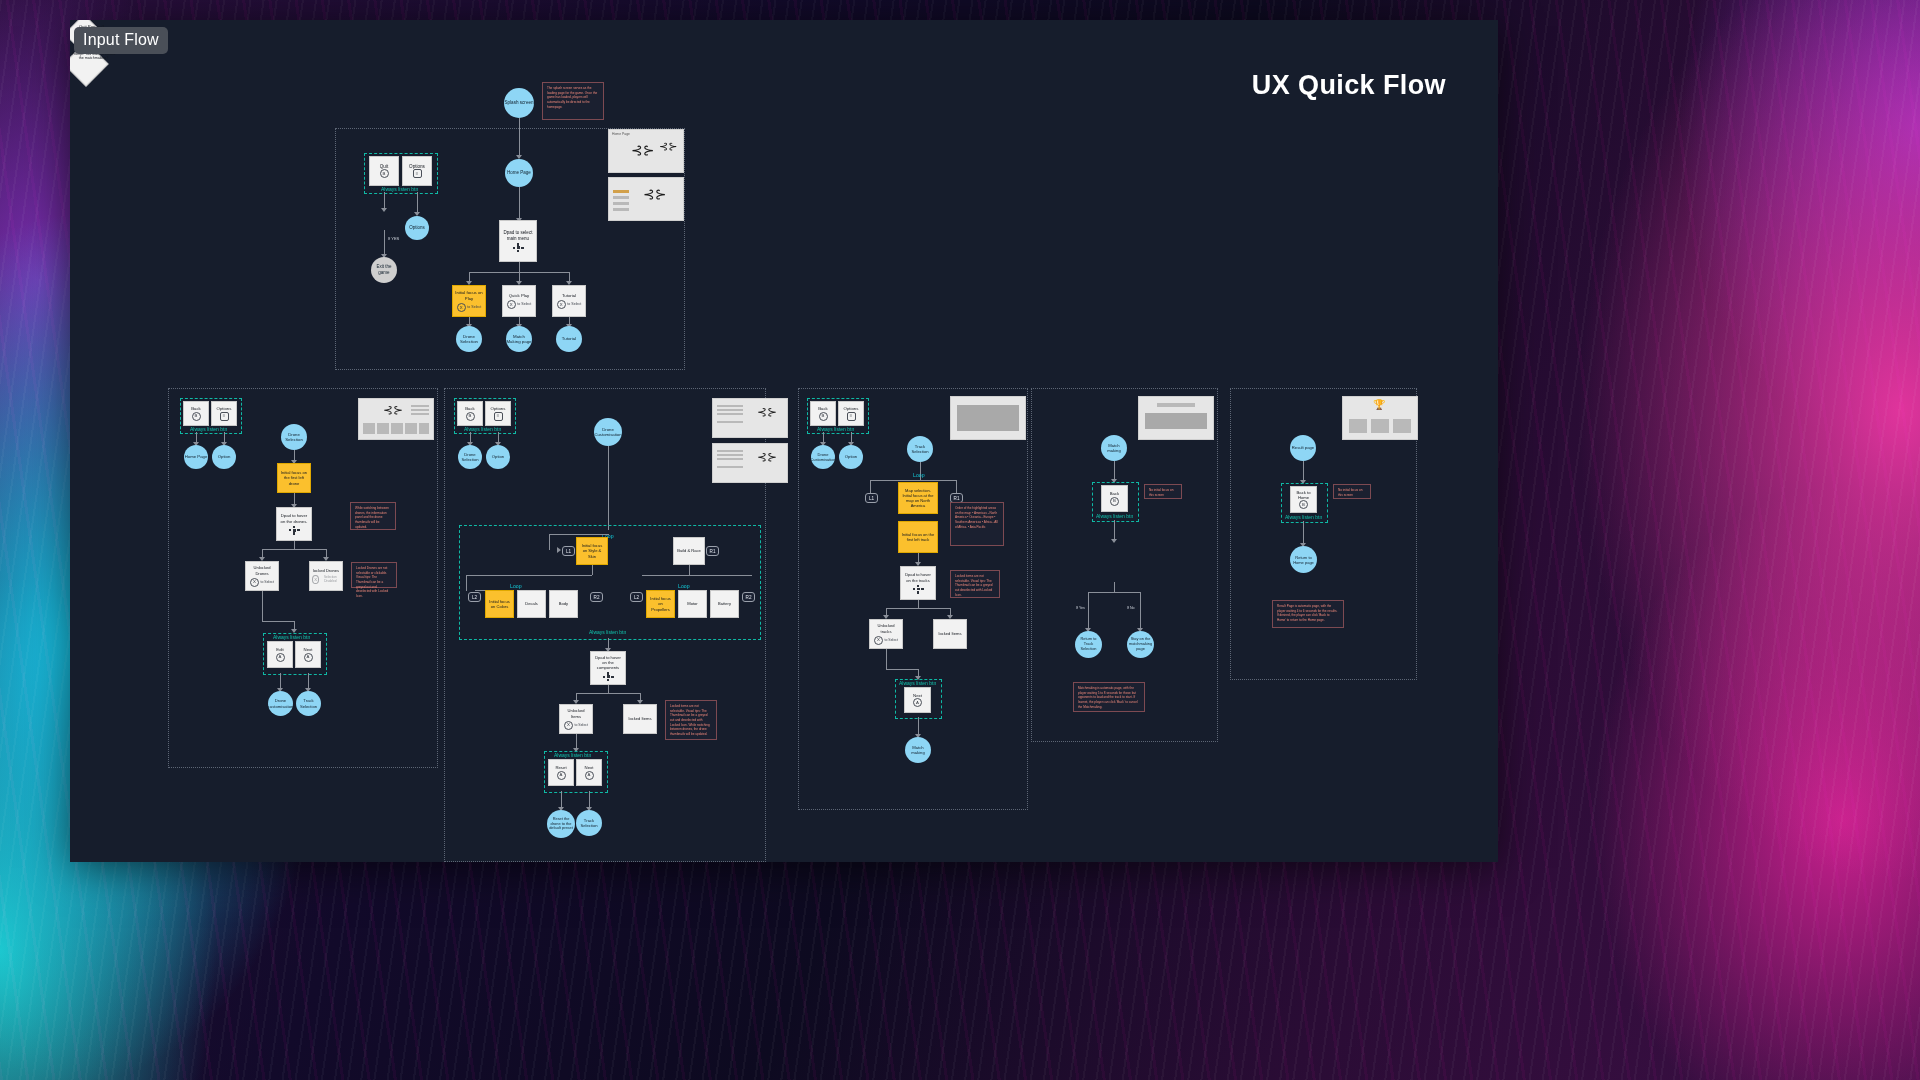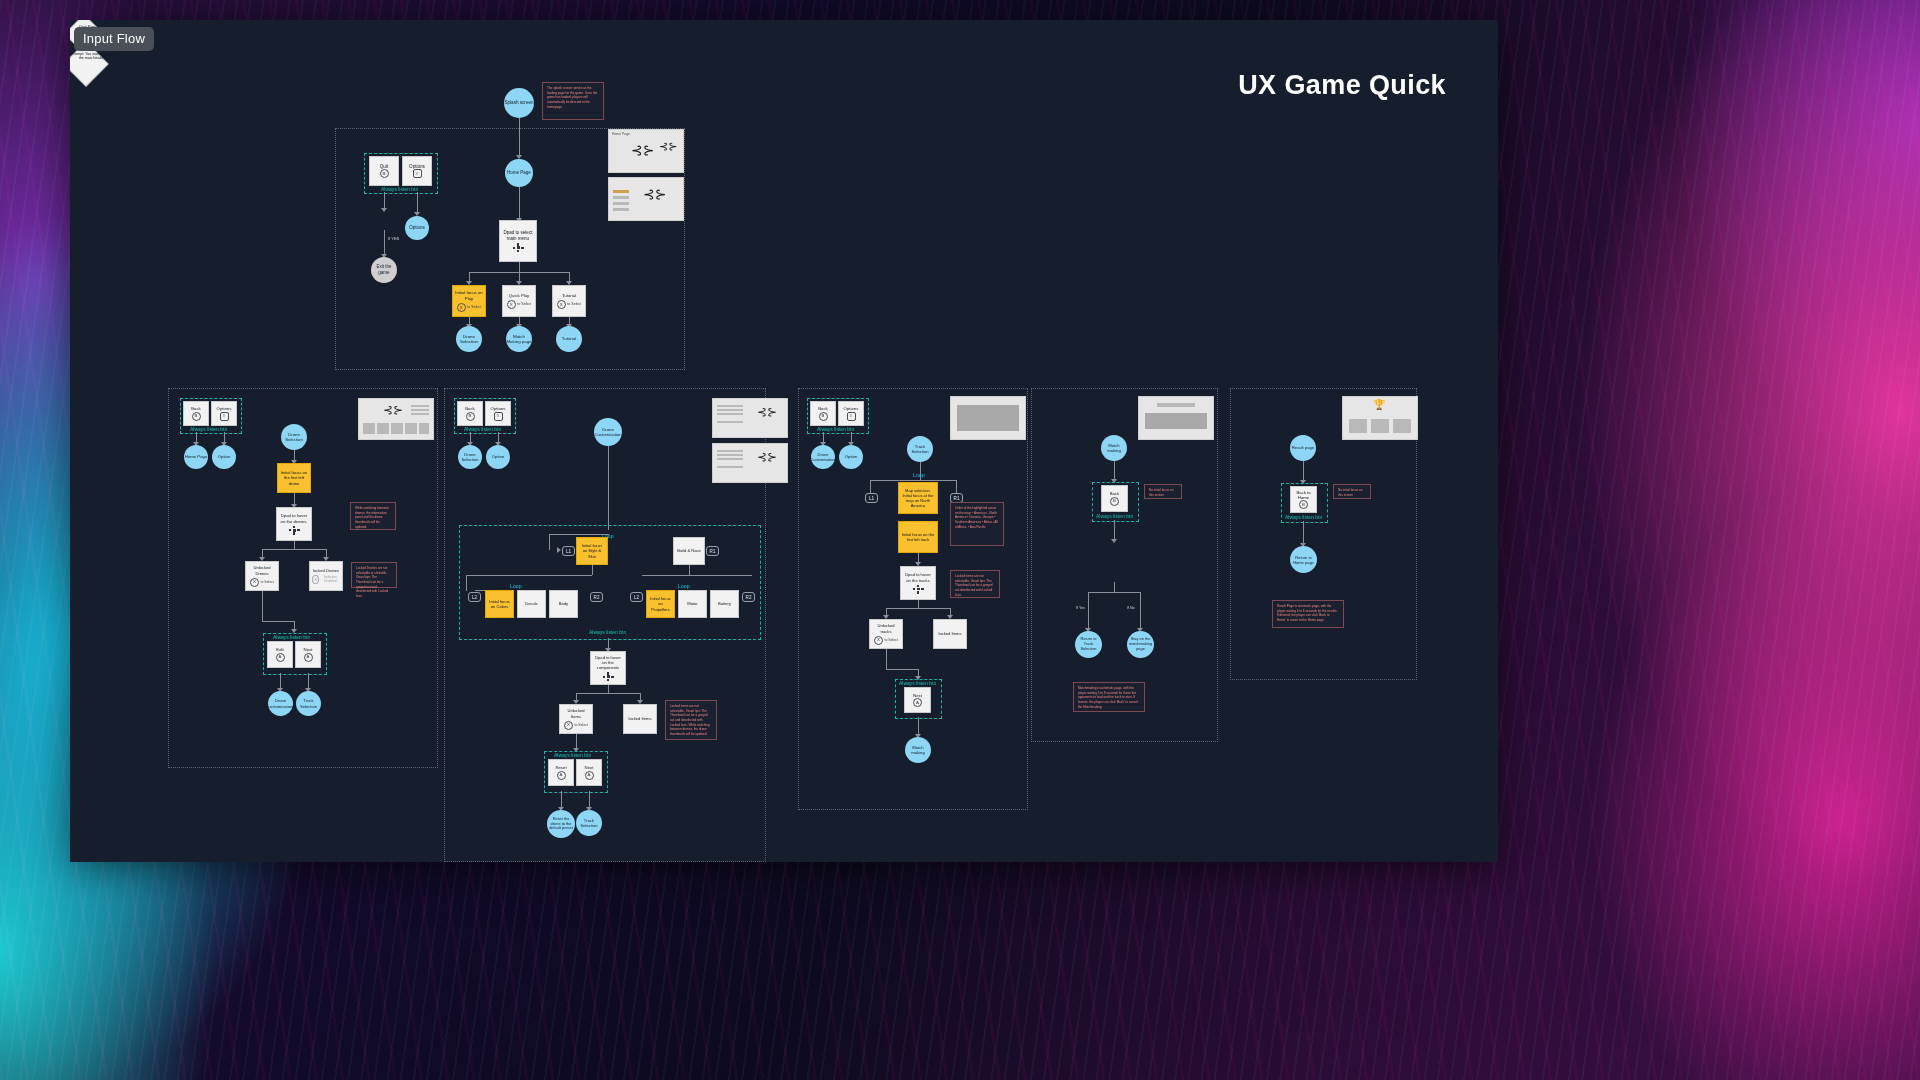--- a/index.html
+++ b/index.html
@@ -21,21 +21,21 @@
     background:
       repeating-linear-gradient(98deg, rgba(255,255,255,.035) 0 2px, rgba(255,255,255,0) 2px 13px),
       repeating-linear-gradient(82deg, rgba(255,0,170,.05) 0 3px, rgba(0,0,0,0) 3px 26px);
     mix-blend-mode:screen;}
 
   
   #canvas{position:absolute;left:70px;top:20px;width:1428px;height:842px;
     background:#161d2c;box-shadow:0 6px 40px rgba(0,0,0,.6);overflow:hidden;}
 
   #chip{position:absolute;left:74px;top:27px;background:#4a4f58;color:#fff;
-    font-size:13px;padding:4px 9px 5px;border-radius:5px;letter-spacing:.2px;z-index:30;}
+    font-size:16px;padding:4px 9px 5px;border-radius:5px;letter-spacing:.2px;z-index:30;}
 
   #title{position:absolute;right:52px;top:50px;color:#fff;font-size:27px;
     font-weight:bold;letter-spacing:.4px;}
 
   
   .grp{position:absolute;border:1px dotted #5d6675;}
   .btnbox{position:absolute;border:1px dashed #0fb9a5;}
   .glabel{position:absolute;color:#11c4ae;font-size:5px;white-space:nowrap;}
   .looplabel{position:absolute;color:#13c7d6;font-size:5.2px;white-space:nowrap;}
 
@@ -82,21 +82,21 @@
 </style>
 </head>
 <body>
 
 <div id="root">
   <div id="backdrop"></div>
 
   <div id="chip">Input Flow</div>
 
   <div id="canvas">
-    <div id="title">UX Game Quick</div>
+    <div id="title">UX Quick Flow</div>
 
     <div class="grp" style="left:265px;top:108px;width:348px;height:240px;"></div>
 
     <div class="node ell" style="left:434px;top:68px;width:30px;height:30px;font-size:4.6px;">
       <span>Splash screen</span>
     </div>
     <div class="note" style="left:472px;top:62px;width:62px;height:38px;font-size:3.1px;">
       <span>The splash screen serves as the loading page for the game. Once the game has loaded, players will automatically be directed to the homepage.</span>
     </div>
     <div class="ln lnv" style="left:449px;top:98px;height:38px;"></div>

